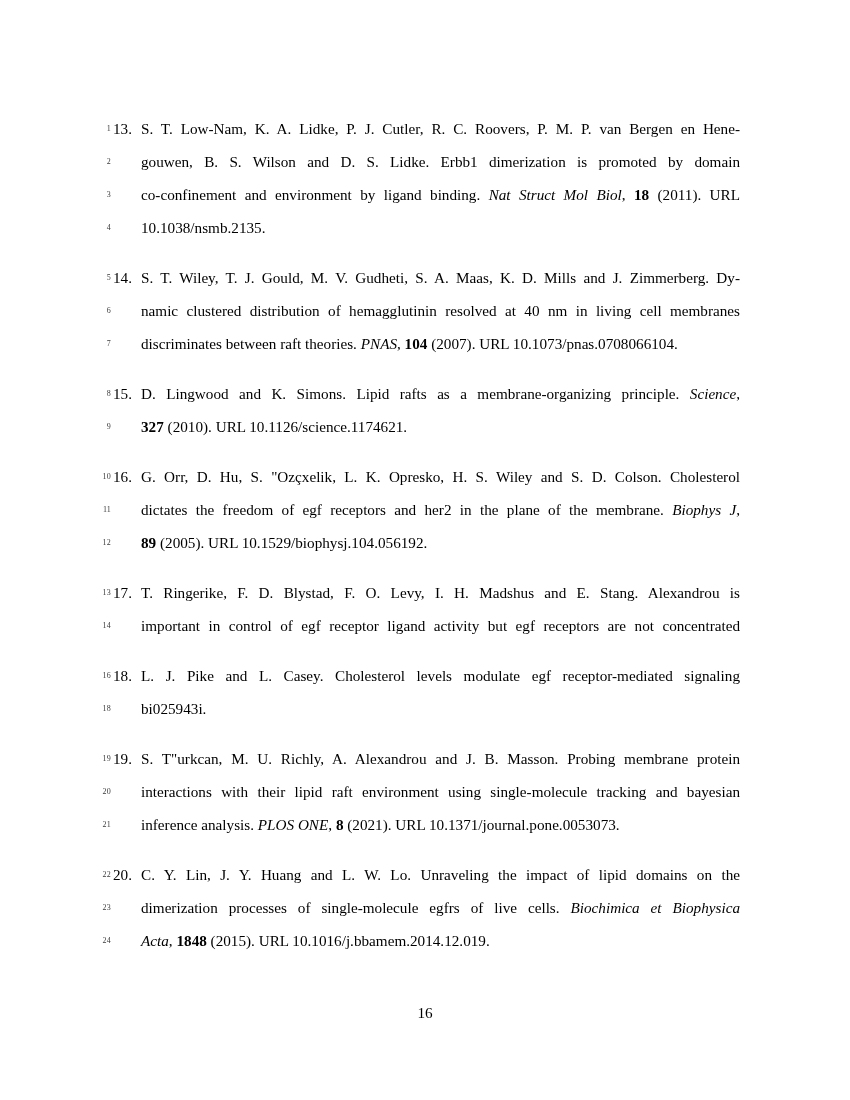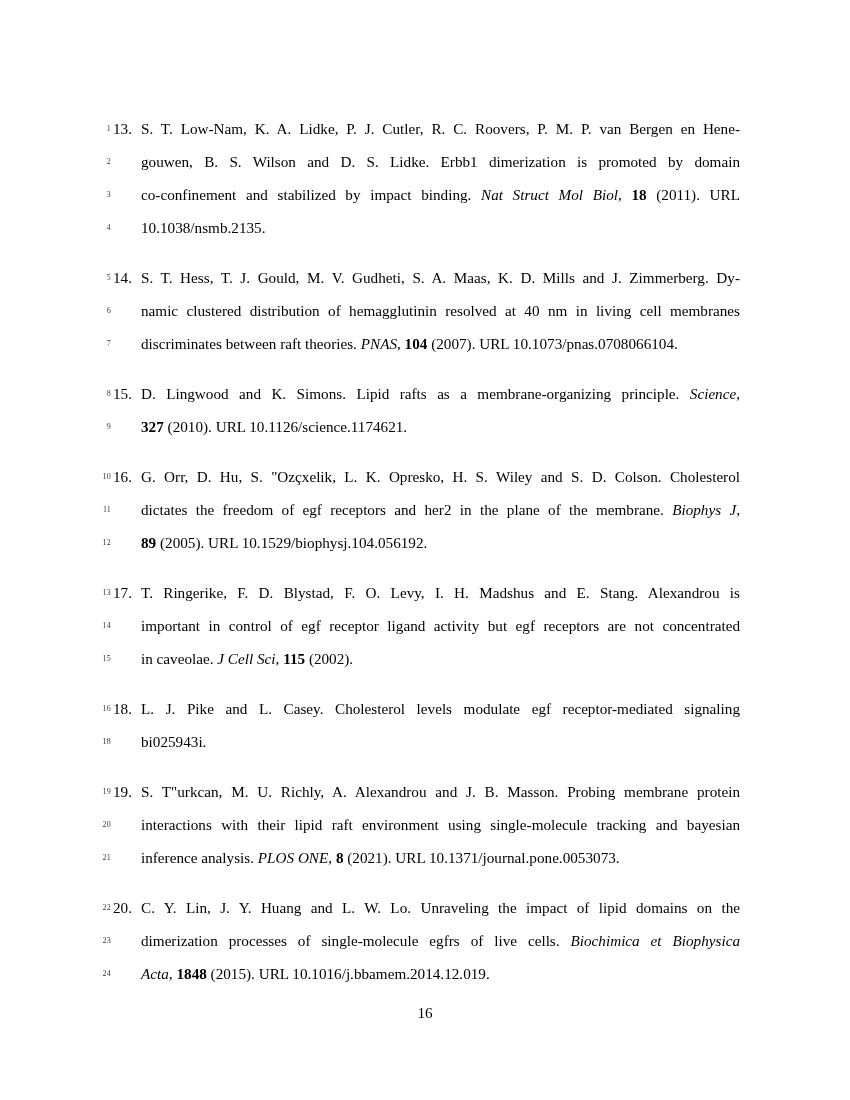--- a/index.html
+++ b/index.html
@@ -108,32 +108,32 @@
           <span class="lineno">1</span>
           <span class="label">13.</span>
           <div class="ltext"><span>S. T. Low-Nam, K. A. Lidke, P. J. Cutler, R. C. Roovers, P. M. P. van Bergen en Hene-</span></div>
         </div>
         <div class="bib-line">
           <span class="lineno">2</span>
           <div class="ltext"><span>gouwen, B. S. Wilson and D. S. Lidke.  Erbb1 dimerization is promoted by domain</span></div>
         </div>
         <div class="bib-line">
           <span class="lineno">3</span>
-          <div class="ltext"><span>co-confinement and stabilized by impact binding. </span><span class="it">Nat Struct Mol Biol</span><span>, </span><span class="bd">18</span><span> (2011).  URL</span></div>
+          <div class="ltext"><span>co-confinement and environment by ligand binding. </span><span class="it">Nat Struct Mol Biol</span><span>, </span><span class="bd">18</span><span> (2011).  URL</span></div>
         </div>
         <div class="bib-line">
           <span class="lineno">4</span>
           <div class="ltext last"><span>10.1038/nsmb.2135.</span></div>
         </div>
       </div>
       <div class="bib-entry">
         <div class="bib-line">
           <span class="lineno">5</span>
           <span class="label">14.</span>
-          <div class="ltext"><span>S. T. Hess, T. J. Gould, M. V. Gudheti, S. A. Maas, K. D. Mills and J. Zimmerberg. Dy-</span></div>
+          <div class="ltext"><span>S. T. Wiley, T. J. Gould, M. V. Gudheti, S. A. Maas, K. D. Mills and J. Zimmerberg. Dy-</span></div>
         </div>
         <div class="bib-line">
           <span class="lineno">6</span>
           <div class="ltext"><span>namic clustered distribution of hemagglutinin resolved at 40 nm in living cell membranes</span></div>
         </div>
         <div class="bib-line">
           <span class="lineno">7</span>
           <div class="ltext last"><span>discriminates between raft theories. </span><span class="it">PNAS</span><span>, </span><span class="bd">104</span><span> (2007). URL 10.1073/pnas.0708066104.</span></div>
         </div>
       </div>
@@ -166,24 +166,20 @@
       <div class="bib-entry">
         <div class="bib-line">
           <span class="lineno">13</span>
           <span class="label">17.</span>
           <div class="ltext"><span>T. Ringerike, F. D. Blystad, F. O. Levy, I. H. Madshus and E. Stang.  Alexandrou is</span></div>
         </div>
         <div class="bib-line">
           <span class="lineno">14</span>
           <div class="ltext"><span>important in control of egf receptor ligand activity but egf receptors are not concentrated</span></div>
         </div>
-        <div class="bib-line">
-          <span class="lineno">15</span>
-          <div class="ltext last"><span>in caveolae. </span><span class="it">J Cell Sci</span><span>, </span><span class="bd">115</span><span> (2002).</span></div>
-        </div>
       </div>
       <div class="bib-entry">
         <div class="bib-line">
           <span class="lineno">16</span>
           <span class="label">18.</span>
           <div class="ltext"><span>L. J. Pike and L. Casey.  Cholesterol levels modulate egf receptor-mediated signaling</span></div>
         </div>
         <div class="bib-line">
           <span class="lineno">18</span>
           <div class="ltext last"><span>bi025943i.</span></div>

